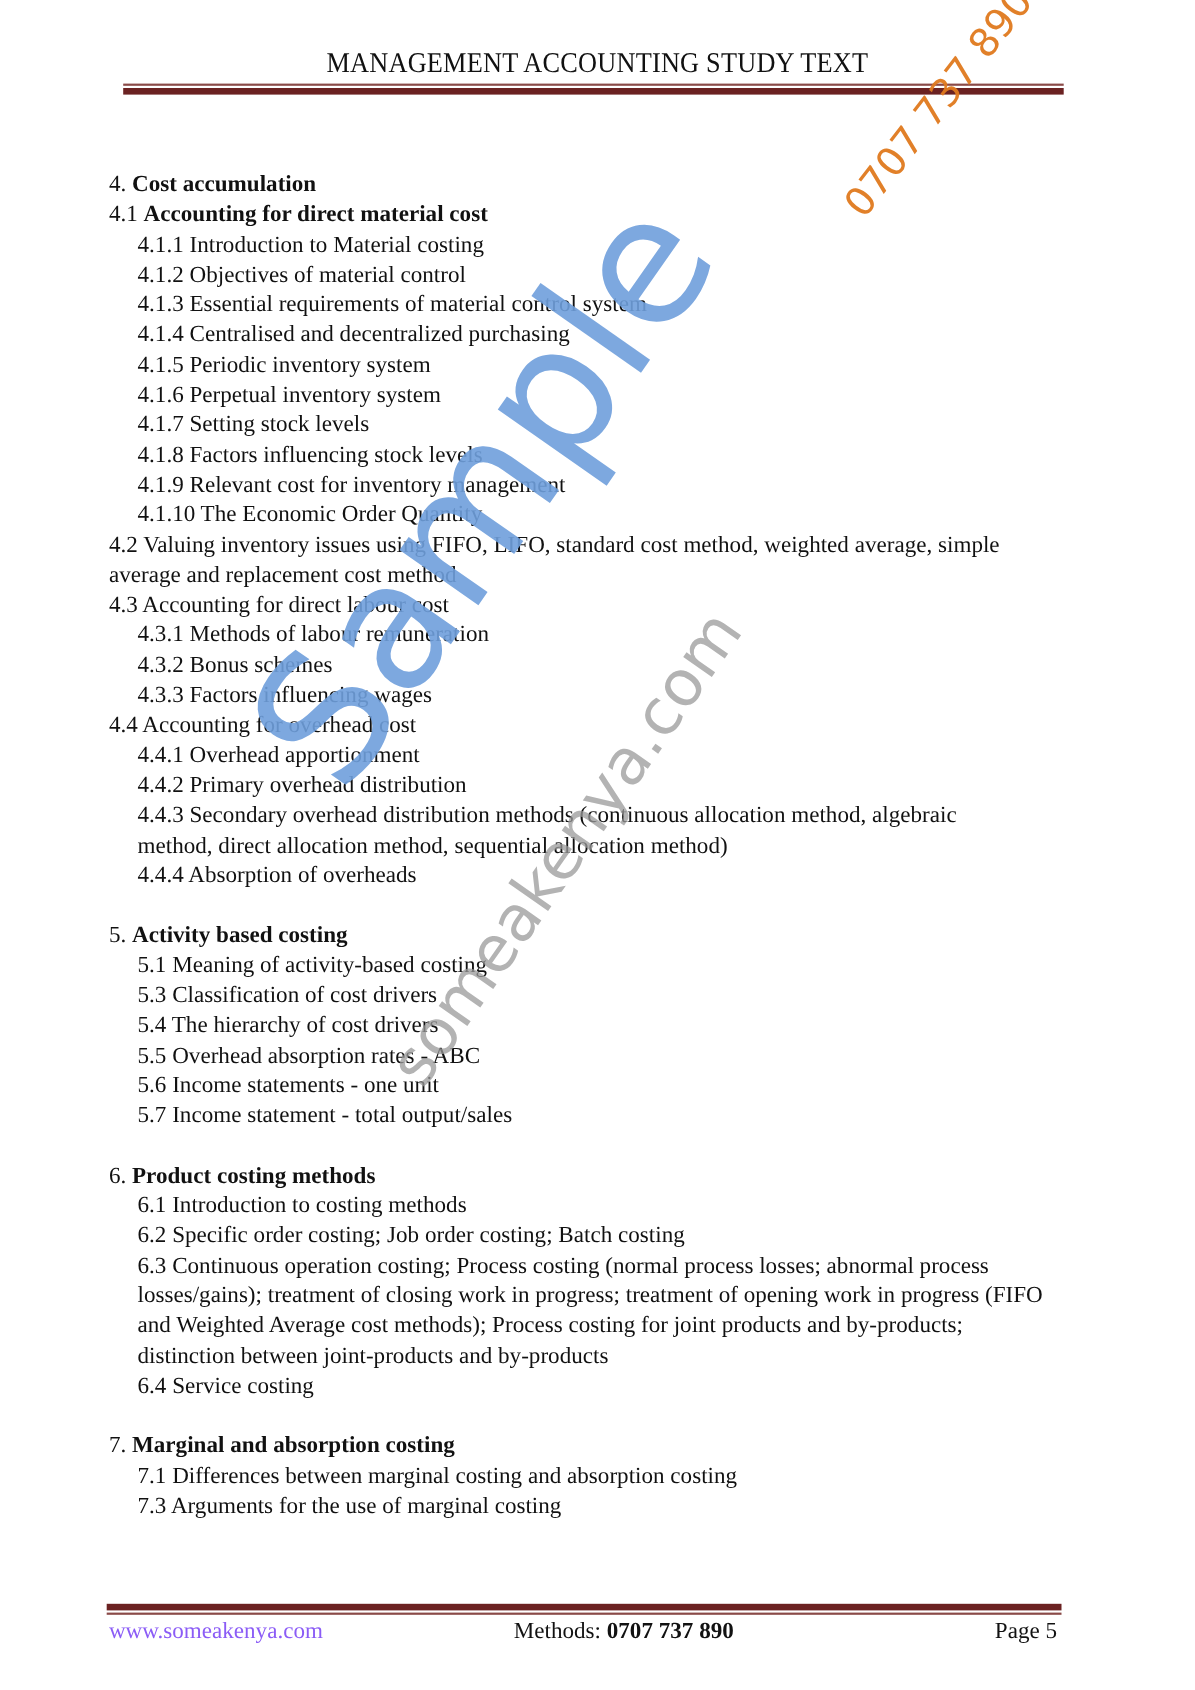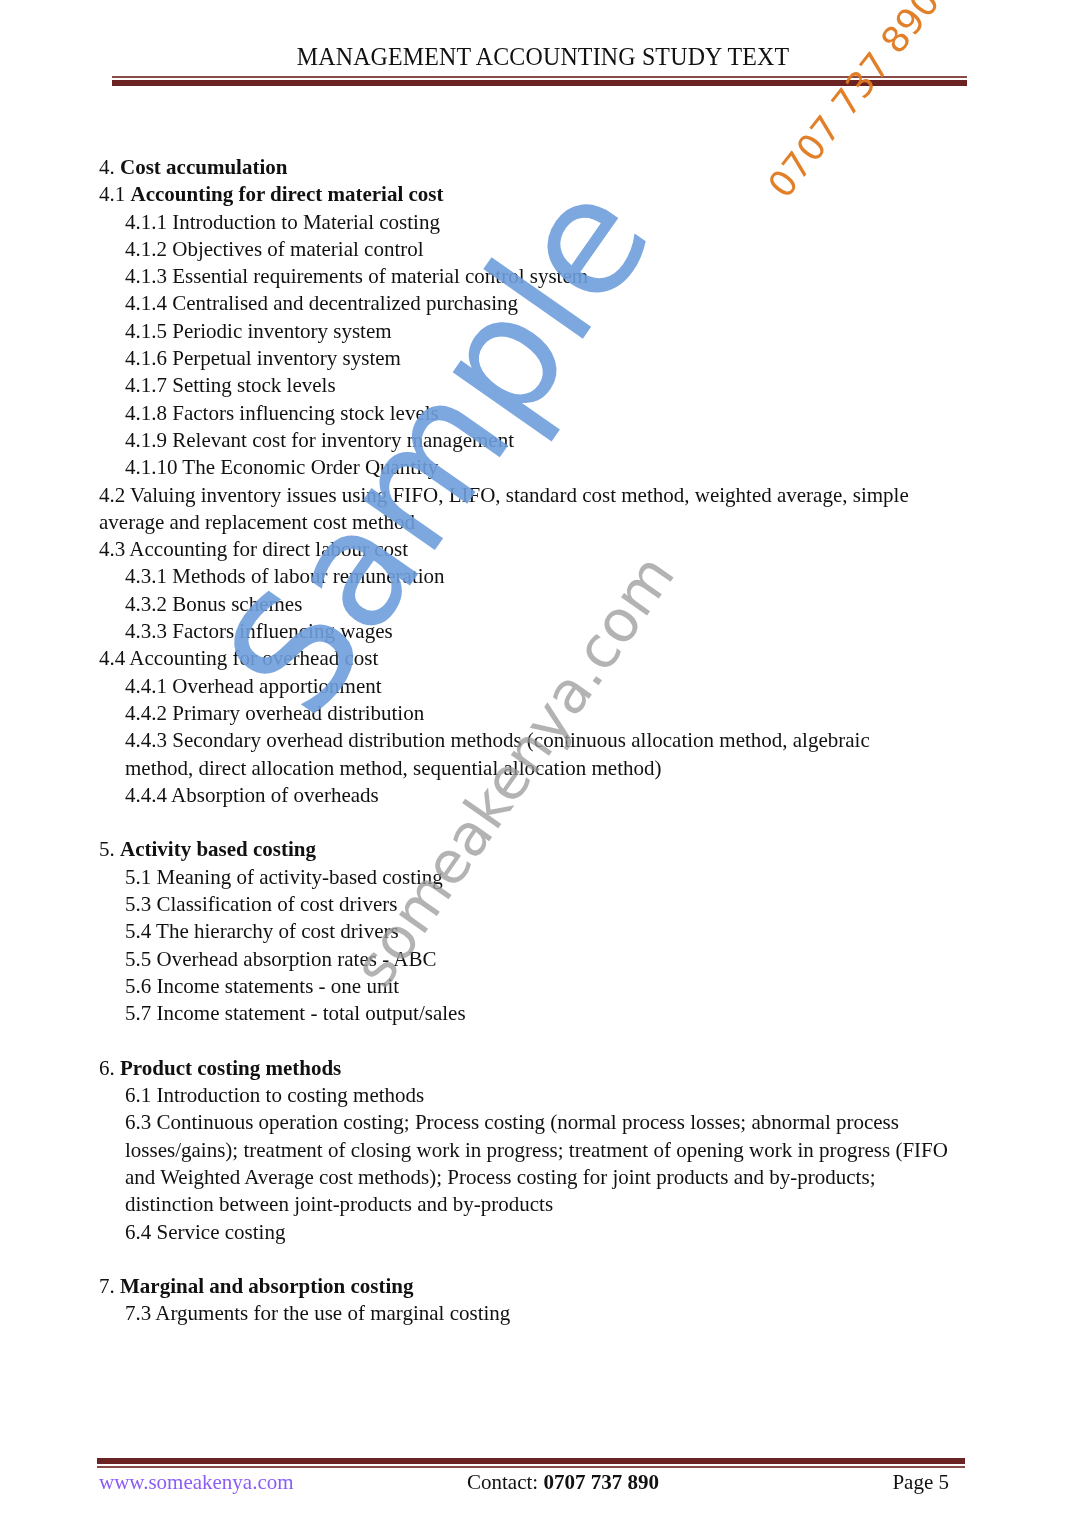--- a/index.html
+++ b/index.html
@@ -14,21 +14,21 @@
   .content { position:absolute; top:154px; left:99px; width:870px; font-size:21px; line-height:27.3px; }
   .line { white-space:nowrap; }
   .l1 { padding-left:0; }
   .l2 { padding-left:26px; }
   .wrap { white-space:normal; }
   .gap { height:27.3px; }
   b { font-weight:bold; }
   .footer { position:absolute; top:1470px; left:99px; width:866px; font-size:21px; }
   .footer .url { position:absolute; left:0; color:#8b5cf6; }
   .footer .contact { position:absolute; left:368px; }
-  .footer .page { position:absolute; right:16px; }
+  .footer .page { position:absolute; right:4px; }
   .wm-phone { position:absolute; left:760px; top:180px; font-family:"DejaVu Sans", sans-serif;
               font-size:36px; color:#e07a1e; transform:rotate(-52deg); transform-origin:left top;
               white-space:nowrap; opacity:0.95; }
   .wm-sample { position:absolute; left:190px; top:640px; font-family:"DejaVu Sans", sans-serif;
                font-size:160px; color:#6f9fdc; transform:rotate(-55deg); transform-origin:left top;
                white-space:nowrap; opacity:0.9; pointer-events:none; }
   .wm-site { position:absolute; left:340px; top:960px; font-family:"DejaVu Sans", sans-serif;
              font-size:58px; color:#9a9a9a; transform:rotate(-55deg); transform-origin:left top;
              white-space:nowrap; opacity:0.75; pointer-events:none; }
 </style>
@@ -68,32 +68,34 @@
   <div class="line l2">5.1 Meaning of activity-based costing</div>
   <div class="line l2">5.3 Classification of cost drivers</div>
   <div class="line l2">5.4 The hierarchy of cost drivers</div>
   <div class="line l2">5.5 Overhead absorption rates - ABC</div>
   <div class="line l2">5.6 Income statements - one unit</div>
   <div class="line l2">5.7 Income statement - total output/sales</div>
   <div class="gap"></div>
 
   <div class="line l1"><span>6. </span><b>Product costing methods</b></div>
   <div class="line l2">6.1 Introduction to costing methods</div>
+  <div class="line l2">6.2 Specific order costing; Job order costing; Batch costing</div>
   <div class="line l2 wrap" style="width:844px">6.3 Continuous operation costing; Process costing (normal process losses; abnormal process losses/gains); treatment of closing work in progress; treatment of opening work in progress (FIFO and Weighted Average cost methods); Process costing for joint products and by-products; distinction between joint-products and by-products</div>
   <div class="line l2">6.4 Service costing</div>
   <div class="gap"></div>
 
   <div class="line l1"><span>7. </span><b>Marginal and absorption costing</b></div>
+  <div class="line l2">7.1 Differences between marginal costing and absorption costing</div>
   <div class="line l2">7.3 Arguments for the use of marginal costing</div>
 </div>
 
 <div class="wm-sample">Sample</div>
 <div class="wm-site">someakenya.com</div>
 <div class="wm-phone">0707 737 890</div>
 
 <div class="rule rule-thick" style="top:1458px;left:97px;width:868px"></div>
 <div class="rule rule-thin" style="top:1466px;left:97px;width:868px"></div>
 
 <div class="footer">
   <span class="url">www.someakenya.com</span>
-  <span class="contact"><span>Contact: </span><b>0707 737 890</b></span>
+  <span class="contact"><span>Methods: </span><b>0707 737 890</b></span>
   <span class="page">Page 5</span>
 </div>
 
 </body></html>

